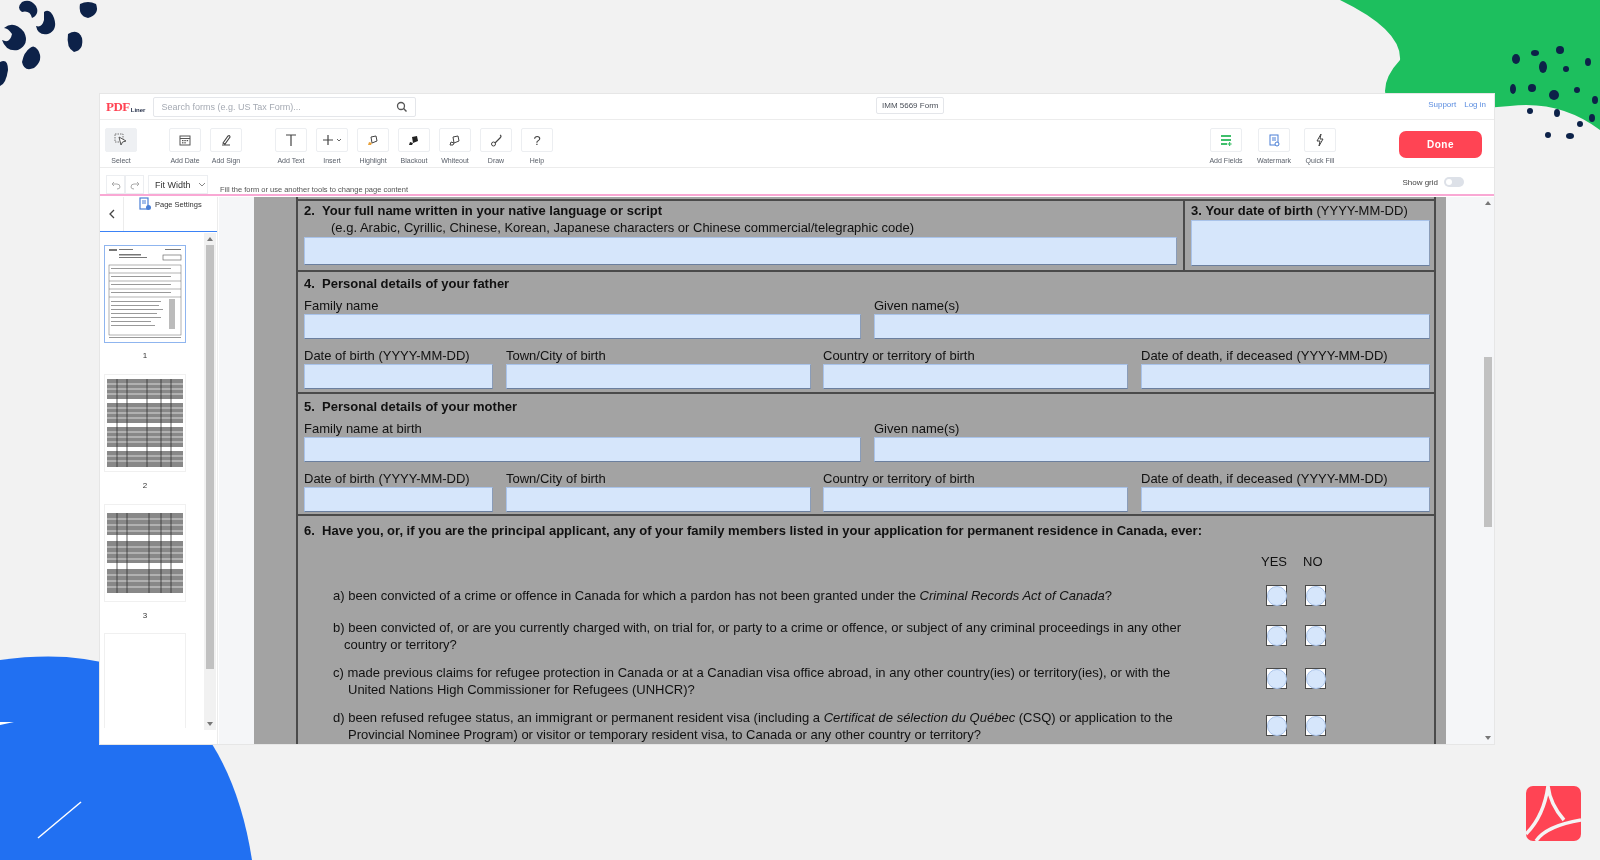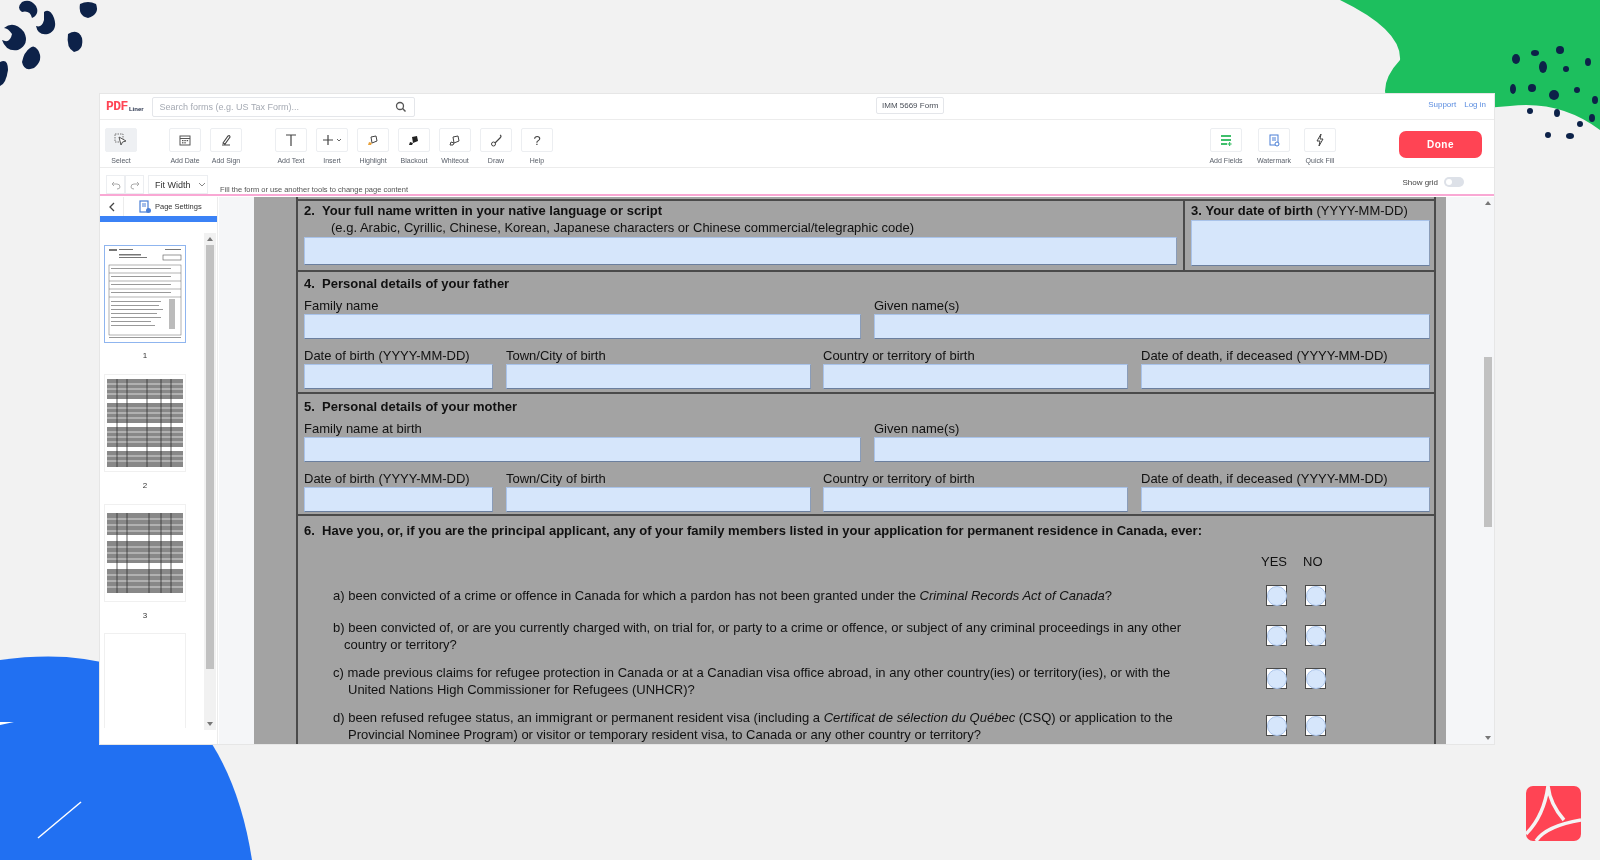--- a/index.html
+++ b/index.html
@@ -1,21 +1,21 @@
 <!DOCTYPE html>
 <html><head>
 <meta charset="utf-8">
 <style>
 *{box-sizing:border-box;margin:0;padding:0}
 html,body{width:1600px;height:860px;overflow:hidden;background:#f2f2f2;font-family:"Liberation Sans",sans-serif;position:relative}
 .deco{position:absolute;pointer-events:none}
 .app{position:absolute;left:100px;top:94px;width:1394px;height:650px;background:#fff;box-shadow:0 0 0 1px #e6e6e6}
 .topbar{height:26px;display:flex;align-items:center;border-bottom:1px solid #ececec;position:relative}
 .logo{margin-left:6px;display:flex;align-items:flex-end;gap:1px;font-weight:bold}
-.logo .pdf{color:#ff4454;font-size:13px;letter-spacing:-0.5px;font-family:Liberation Mono, monospace}
+.logo .pdf{color:#ff4454;font-size:13px;letter-spacing:-0.5px;font-family:Liberation Serif, serif}
 .logo .liner{color:#1f2a44;font-size:6px;margin-bottom:2px}
 .search{margin-left:8px;width:263px;height:20px;border:1px solid #e4e6ea;border-radius:2px;display:flex;align-items:center;padding:0 7px;font-size:9px;color:#9aa0aa}
 .search input{border:none;outline:none;flex:1;font-size:9px;color:#333;background:transparent;font-family:"Liberation Sans",sans-serif}
 .search input::placeholder{color:#a5aab3}
 .search .sico{width:12px;height:12px}
 .docname{position:absolute;left:776px;top:3px;height:17px;border:1px solid #e4e6ea;border-radius:2px;padding:0 5px;font-size:8px;color:#4a4f58;line-height:15px}
 .toplinks{position:absolute;right:8px;top:6px;font-size:8px;color:#5b8de0;display:flex;gap:8px}
 .toolbar{height:48px;border-bottom:1px solid #ececec;position:relative}
 .tool{position:absolute;top:8px;width:42px;text-align:center}
 .tool .box{width:32px;height:24px;margin:0 auto;border:1px solid #eceef1;border-radius:2px;display:flex;align-items:center;justify-content:center;background:#fff}
@@ -24,21 +24,21 @@
 .done{position:absolute;right:12px;top:11px;width:83px;height:27px;background:#ff4454;color:#fff;border:none;border-radius:7px;font-size:10px;font-weight:bold;letter-spacing:.5px;font-family:"Liberation Sans",sans-serif}
 .subbar{height:28px;border-bottom:2px solid #f9a8d4;display:flex;align-items:flex-end;position:relative}
 .ubtn{width:19px;height:19px;border:1px solid #eceef1;display:flex;align-items:center;justify-content:center;margin-left:6px;background:#fff}
 .ubtn+.ubtn{margin-left:0}
 .fit{margin-left:4px;height:19px;width:60px;border:1px solid #eceef1;font-size:9px;color:#333;display:flex;align-items:center;padding-left:6px;gap:7px}
 .hint{margin-left:12px;font-size:7.5px;color:#555}
 .grid{position:absolute;right:30px;top:9px;display:flex;align-items:center;gap:6px;font-size:8px;color:#444}
 .toggle{width:20px;height:10px;border-radius:6px;background:#dde1e8;position:relative}
 .toggle::after{content:"";position:absolute;left:2px;top:2px;width:6px;height:6px;border-radius:50%;background:#fff}
 .sidebar{position:absolute;left:0;top:103px;width:118px;height:547px;border-right:1px solid #ececec;background:#fff}
-.sbhead{height:25px;border-bottom:6px solid #3b82f6;display:flex;align-items:center;position:relative}
+.sbhead{height:35px;border-bottom:1px solid #3b82f6;display:flex;align-items:flex-start;position:relative}
 .sbback{width:24px;height:100%;border-right:1px solid #ececec;display:flex;align-items:center;justify-content:center}
 .pgset{margin-left:14px;display:flex;align-items:center;gap:3px;font-size:7.5px;color:#333}
 .thumbs{position:absolute;left:0;top:36px;width:104px;height:495px;overflow:hidden}
 .thumb{position:absolute;left:4px;width:82px;background:#fff;border:1px solid #f0f0f0}
 .thumb.sel{border:1.5px solid #8fb5ef}
 .pnum{position:absolute;width:90px;text-align:center;font-size:8px;color:#333}
 .sbscroll{position:absolute;left:104px;top:36px;width:12px;height:497px;background:#f1f1f1}
 .sbscroll .thumbbar{position:absolute;left:2px;top:12px;width:8px;height:424px;background:#c1c1c1}
 .arrow-up,.arrow-dn{position:absolute;left:3px;width:0;height:0;border-left:3px solid transparent;border-right:3px solid transparent}
 .arrow-up{top:4px;border-bottom:4px solid #777}

